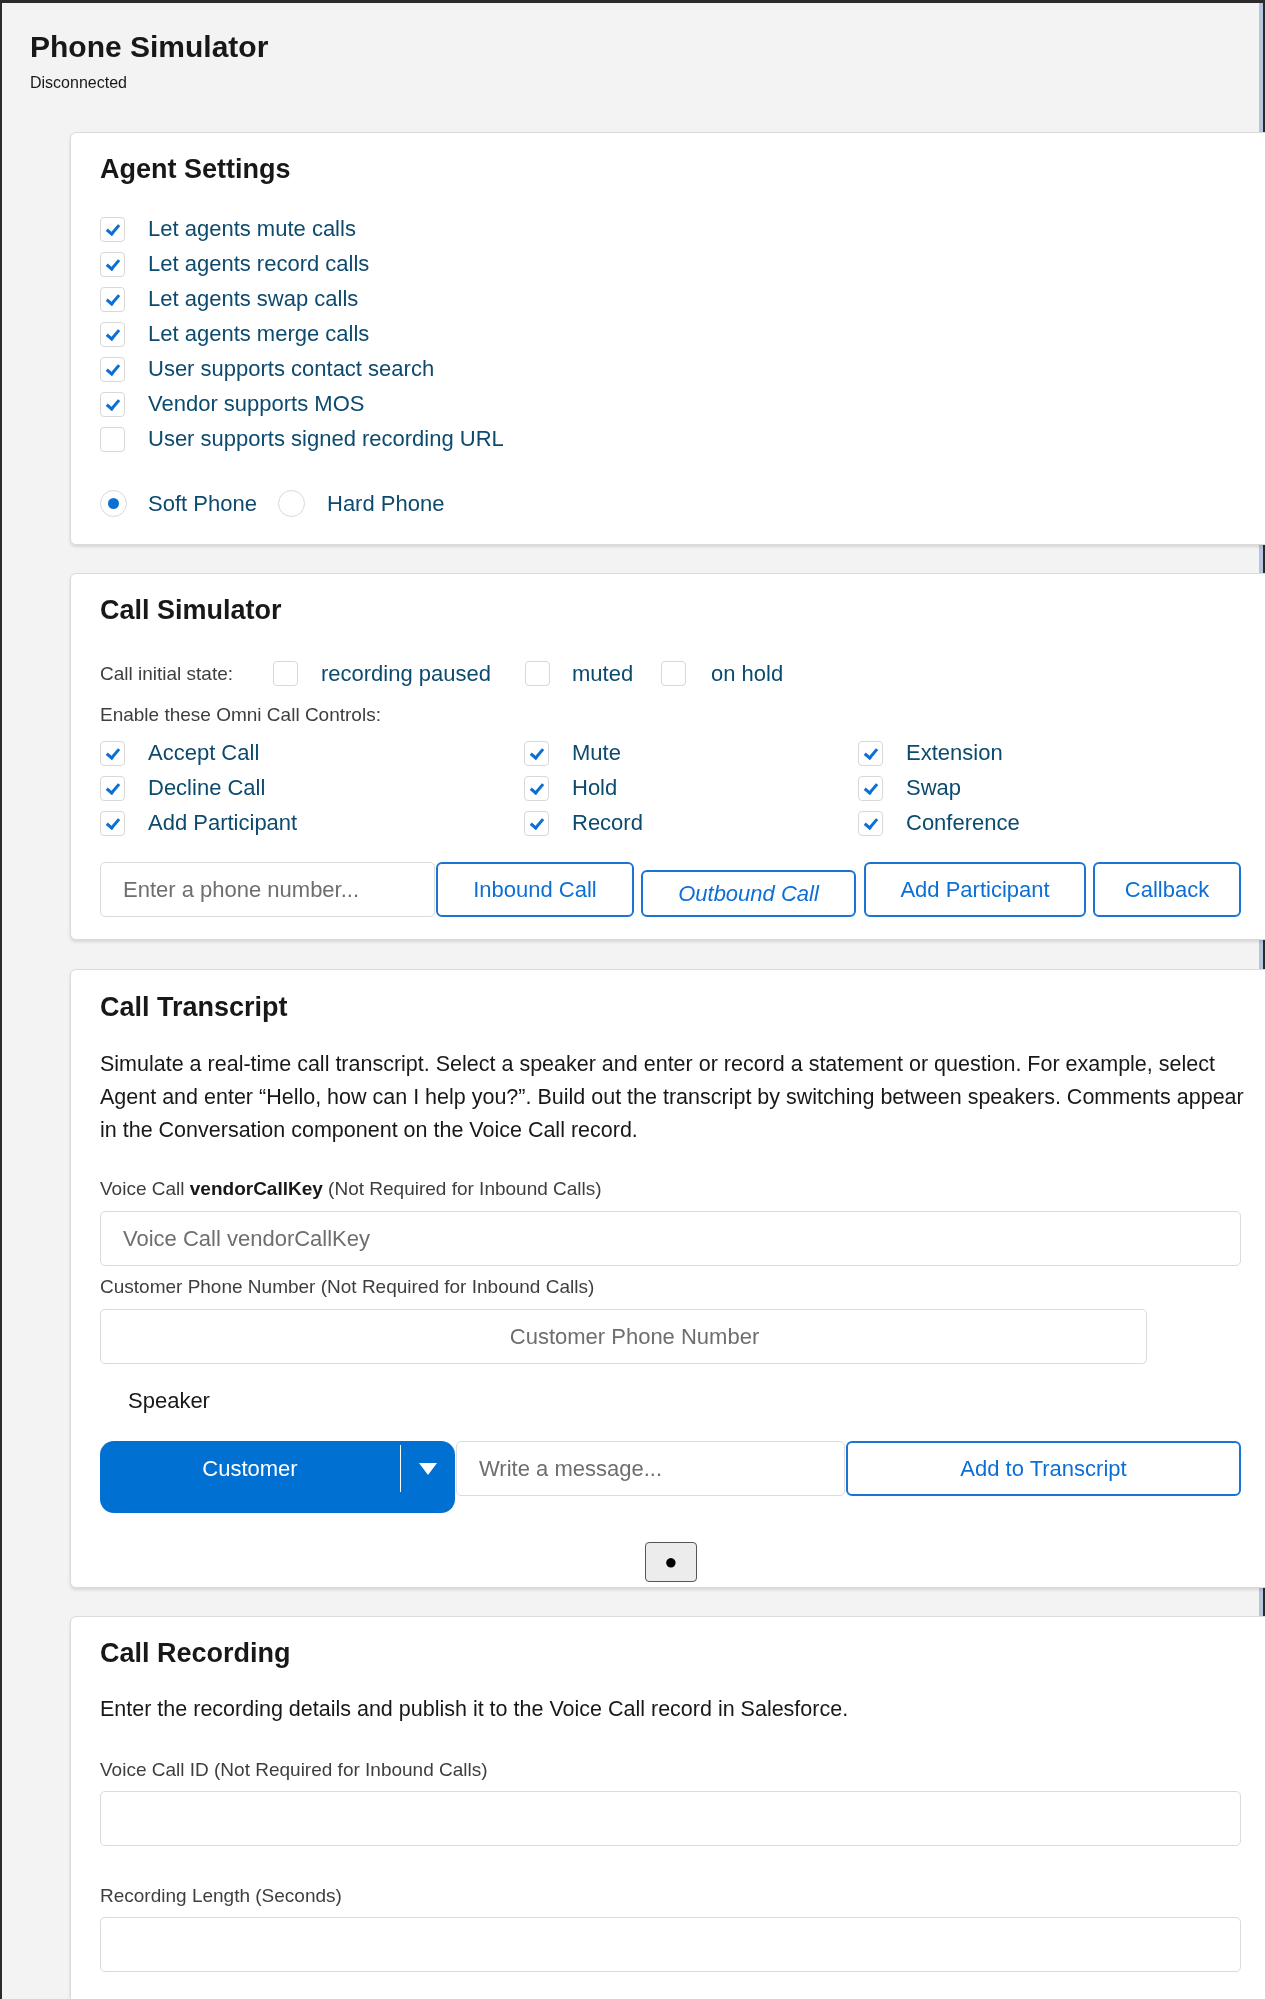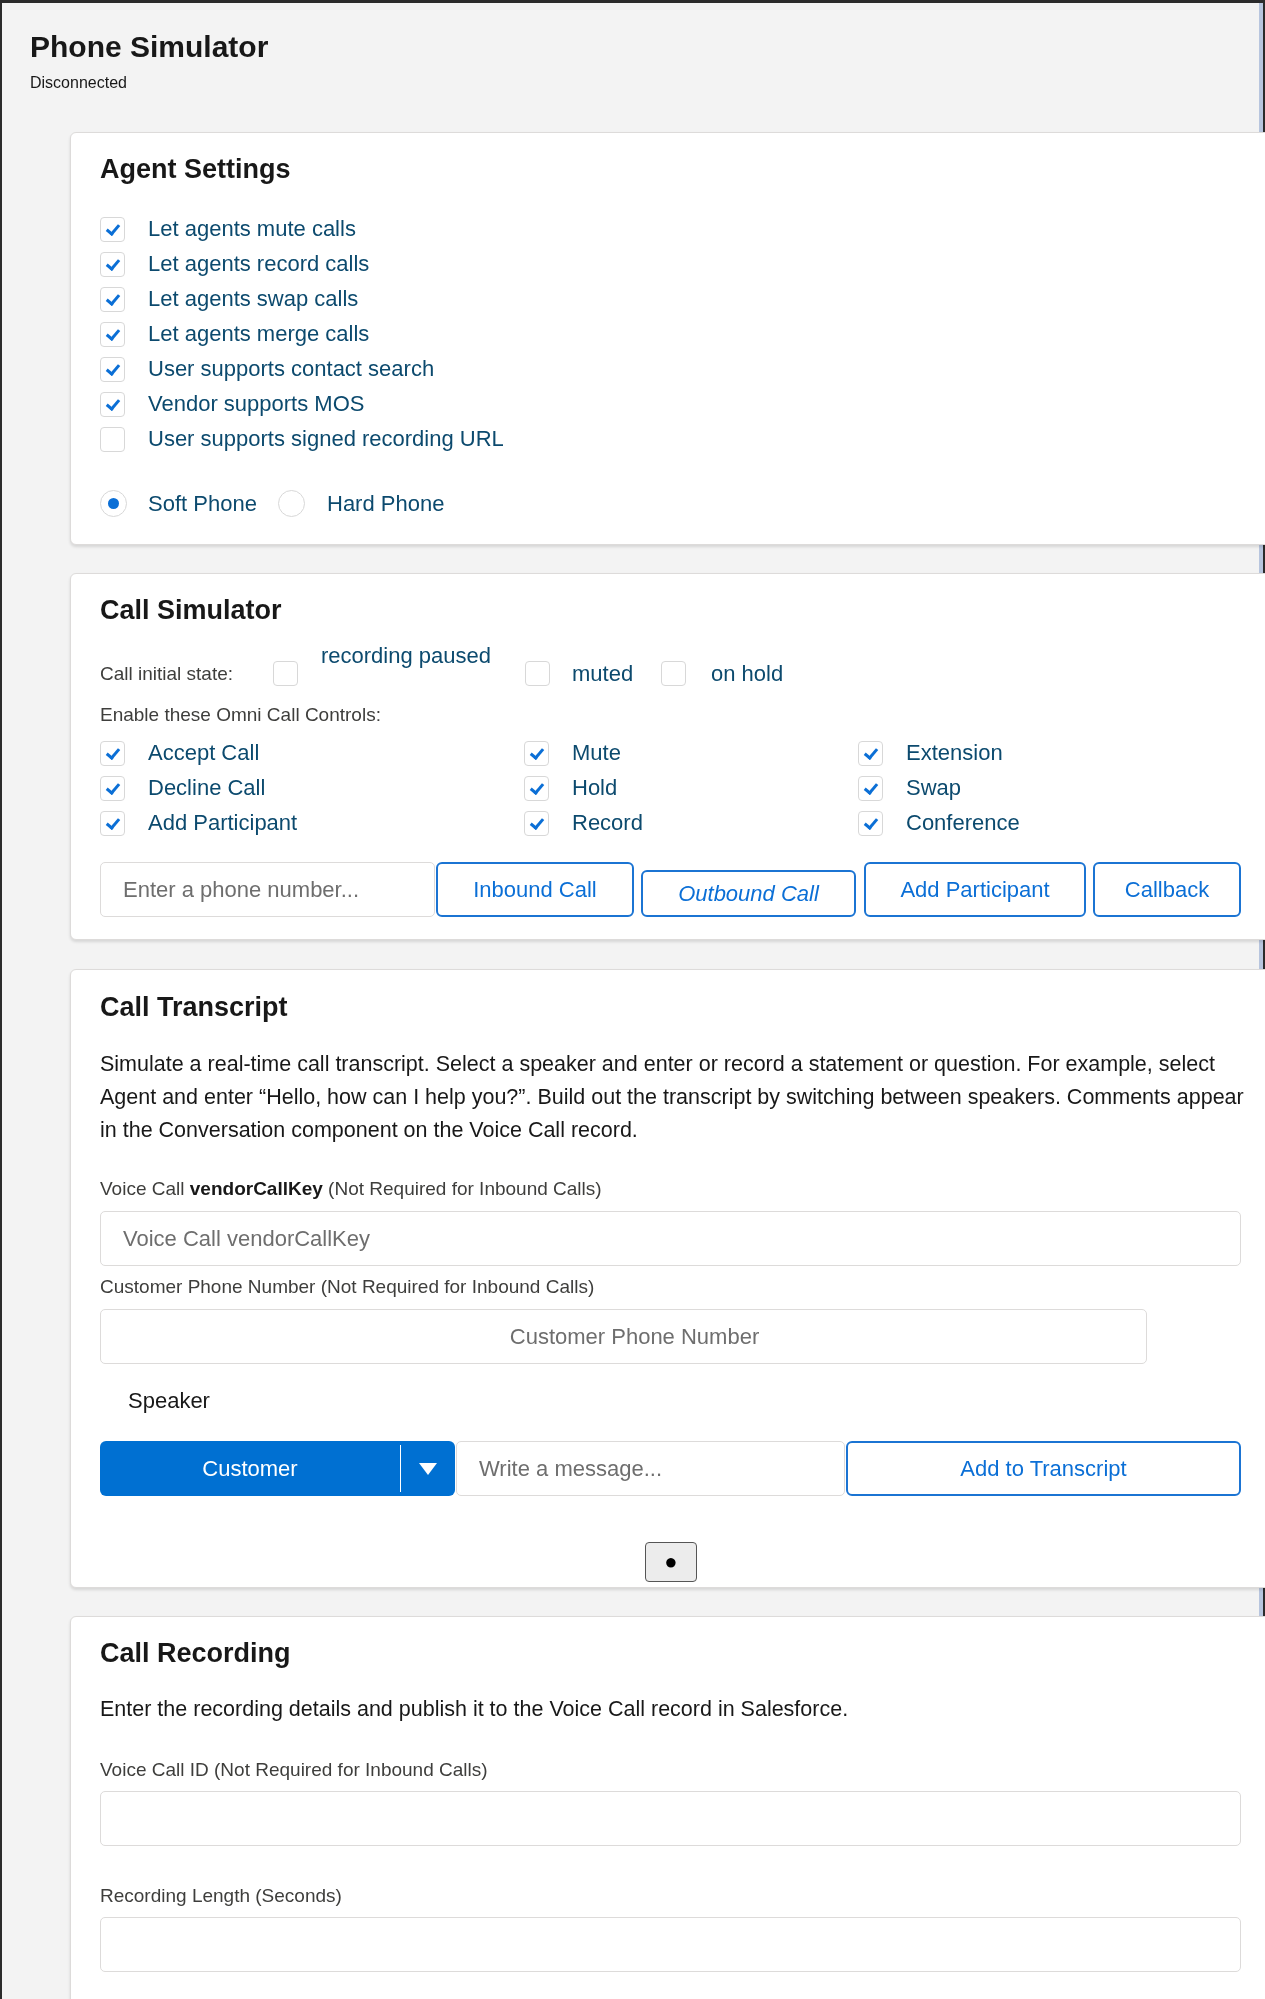--- a/index.html
+++ b/index.html
@@ -92,21 +92,21 @@
   <div class="lbl" style="left:77px;top:358px;">Soft Phone</div>
   <div class="radio" style="left:207px;top:357px;"></div>
   <div class="lbl" style="left:256px;top:358px;">Hard Phone</div>
 </div>
 
 <div class="card" style="top:573px;height:365px;">
   <div class="card-title" style="top:21px;">Call Simulator</div>
 
   <div class="small-lbl" style="left:29px;top:89px;">Call initial state:</div>
   <div class="cb" style="left:202px;top:87px;"></div>
-  <div class="lbl" style="left:250px;top:69px;">recording paused</div>
+  <div class="lbl" style="left:250px;top:87px;">recording paused</div>
   <div class="cb" style="left:454px;top:87px;"></div>
   <div class="lbl" style="left:501px;top:87px;">muted</div>
   <div class="cb" style="left:590px;top:87px;"></div>
   <div class="lbl" style="left:640px;top:87px;">on hold</div>
 
   <div class="small-lbl" style="left:29px;top:130px;">Enable these Omni Call Controls:</div>
 
   <div class="cb checked" style="left:29px;top:167px;"></div>
   <div class="lbl" style="left:77px;top:166px;">Accept Call</div>
   <div class="cb checked" style="left:29px;top:202px;"></div>
@@ -148,21 +148,21 @@
     <span>Voice Call vendorCallKey</span>
   </div>
 
   <div class="small-lbl" style="left:29px;top:306px;">Customer Phone Number (Not Required for Inbound Calls)</div>
   <div class="input" style="left:29px;top:339px;width:1047px;height:55px;justify-content:center;">
     <span>Customer Phone Number</span>
   </div>
 
   <div class="lbl" style="left:57px;top:418px;color:#181818;">Speaker</div>
 
-  <div class="btn-brand" style="left:29px;top:471px;width:355px;height:55px;">
+  <div class="btn-brand" style="left:29px;top:471px;width:355px;height:72px;border-radius:14px;">
     <span style="position:absolute;left:0;width:300px;top:0;height:55px;display:flex;align-items:center;justify-content:center;">Customer</span>
     <span style="position:absolute;left:300px;top:4px;width:1px;height:47px;background:#fff;"></span>
     <span style="position:absolute;left:319px;top:22px;width:0;height:0;border-left:9px solid transparent;border-right:9px solid transparent;border-top:12px solid #fff;"></span>
   </div>
   <div class="input" style="left:385px;top:471px;width:389px;height:55px;">
     <span>Write a message...</span>
   </div>
   <div class="btn-outline" style="left:775px;top:471px;width:395px;height:55px;">Add to Transcript</div>
 
   <div style="position:absolute;left:574px;top:572px;width:52px;height:40px;box-sizing:border-box;border:1px solid #555;border-radius:4px;background:#ececec;display:flex;align-items:center;justify-content:center;font-size:22px;color:#000;">

